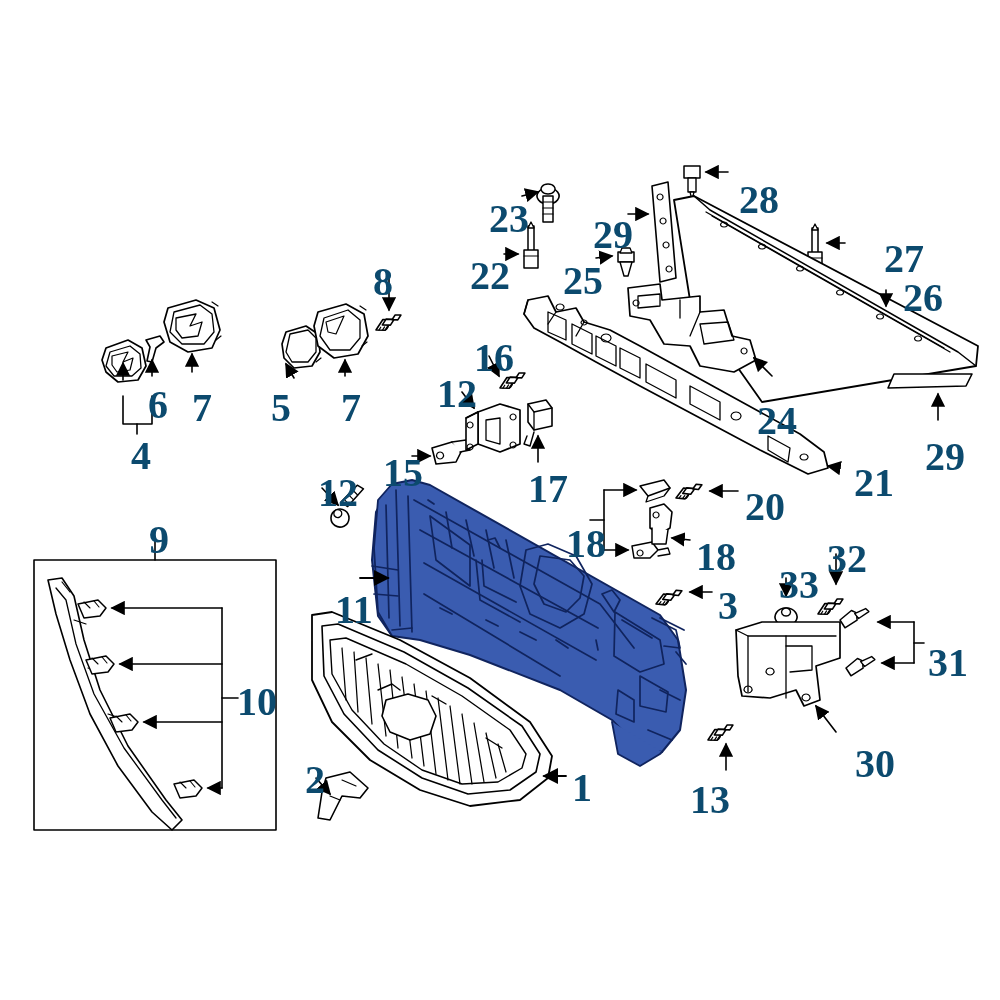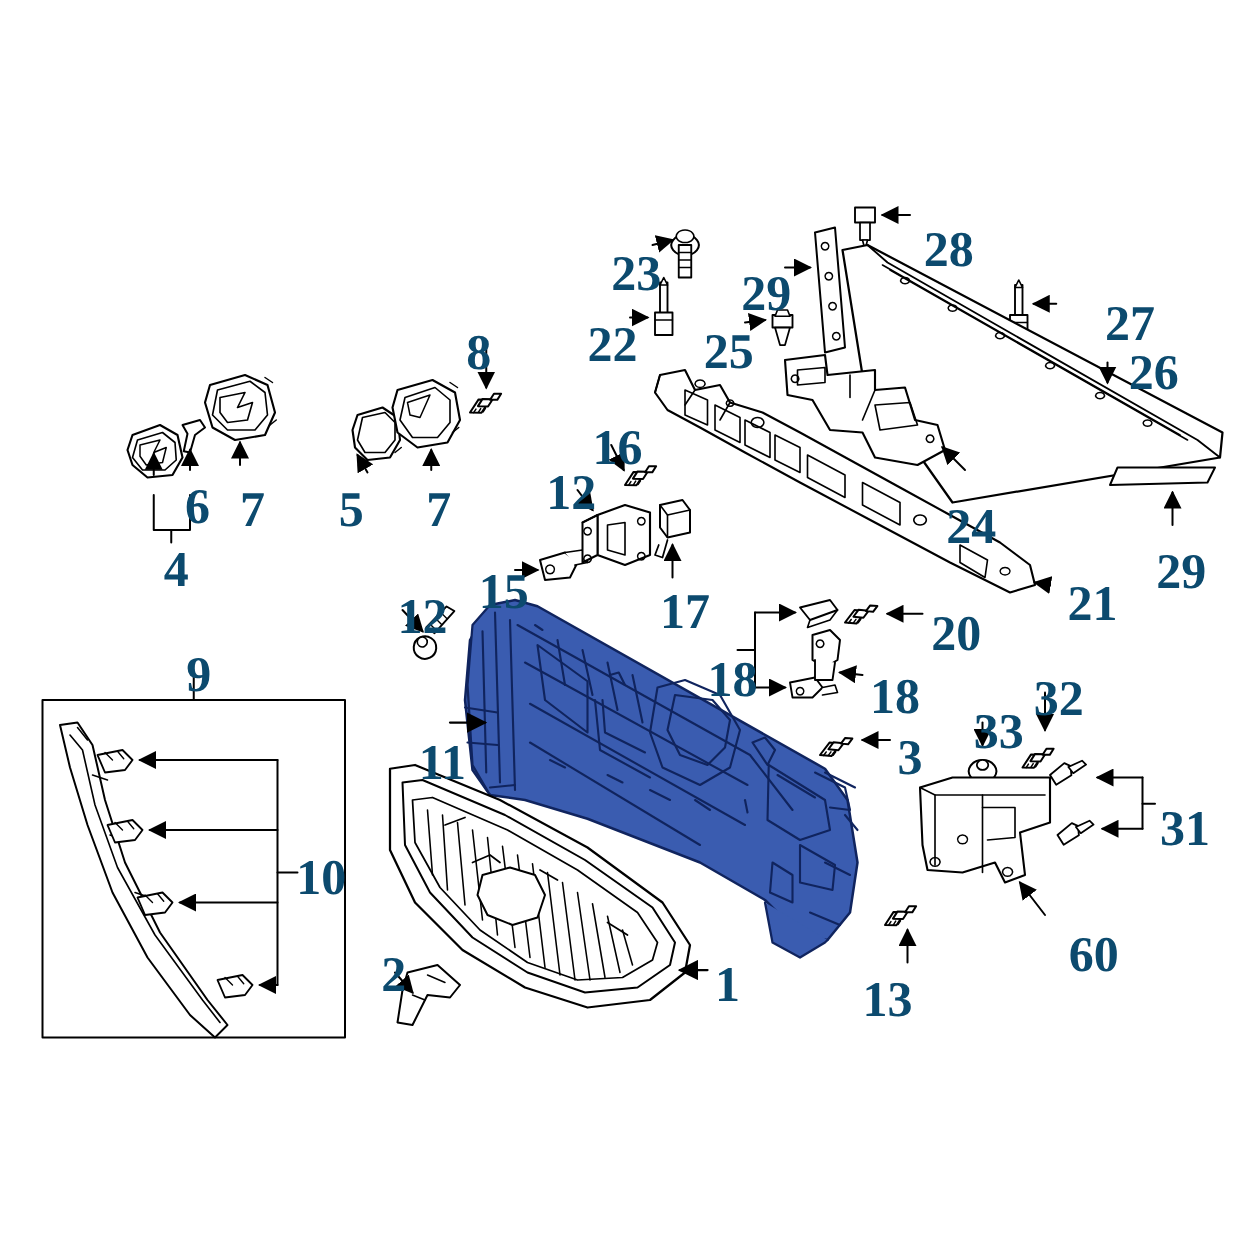--- a/index.html
+++ b/index.html
@@ -453,19 +453,19 @@
       <div class="lbl" style="left: 854px; top: 463px;">21</div>
       <div class="lbl" style="left: 470px; top: 256px;">22</div>
       <div class="lbl" style="left: 489px; top: 199px;">23</div>
       <div class="lbl" style="left: 757px; top: 401px;">24</div>
       <div class="lbl" style="left: 563px; top: 261px;">25</div>
       <div class="lbl" style="left: 903px; top: 278px; text-align: right;">26</div>
       <div class="lbl" style="left: 856px; top: 239px; margin-left: 28px;">27</div>
       <div class="lbl" style="left: 739px; top: 180px;">28</div>
       <div class="lbl" style="left: 593px; top: 215px;">29</div>
       <div class="lbl" style="left: 925px; top: 437px;">29</div>
-      <div class="lbl" style="left: 855px; top: 744px;">60</div>
+      <div class="lbl" style="left: 855px; top: 744px;">30</div>
       <div class="lbl" style="left: 928px; top: 643px;">31</div>
       <div class="lbl" style="left: 827px; top: 539px;">32</div>
       <div class="lbl" style="left: 779px; top: 565px;">33</div>
     </div>
 
 </div>
 
 </body></html>

